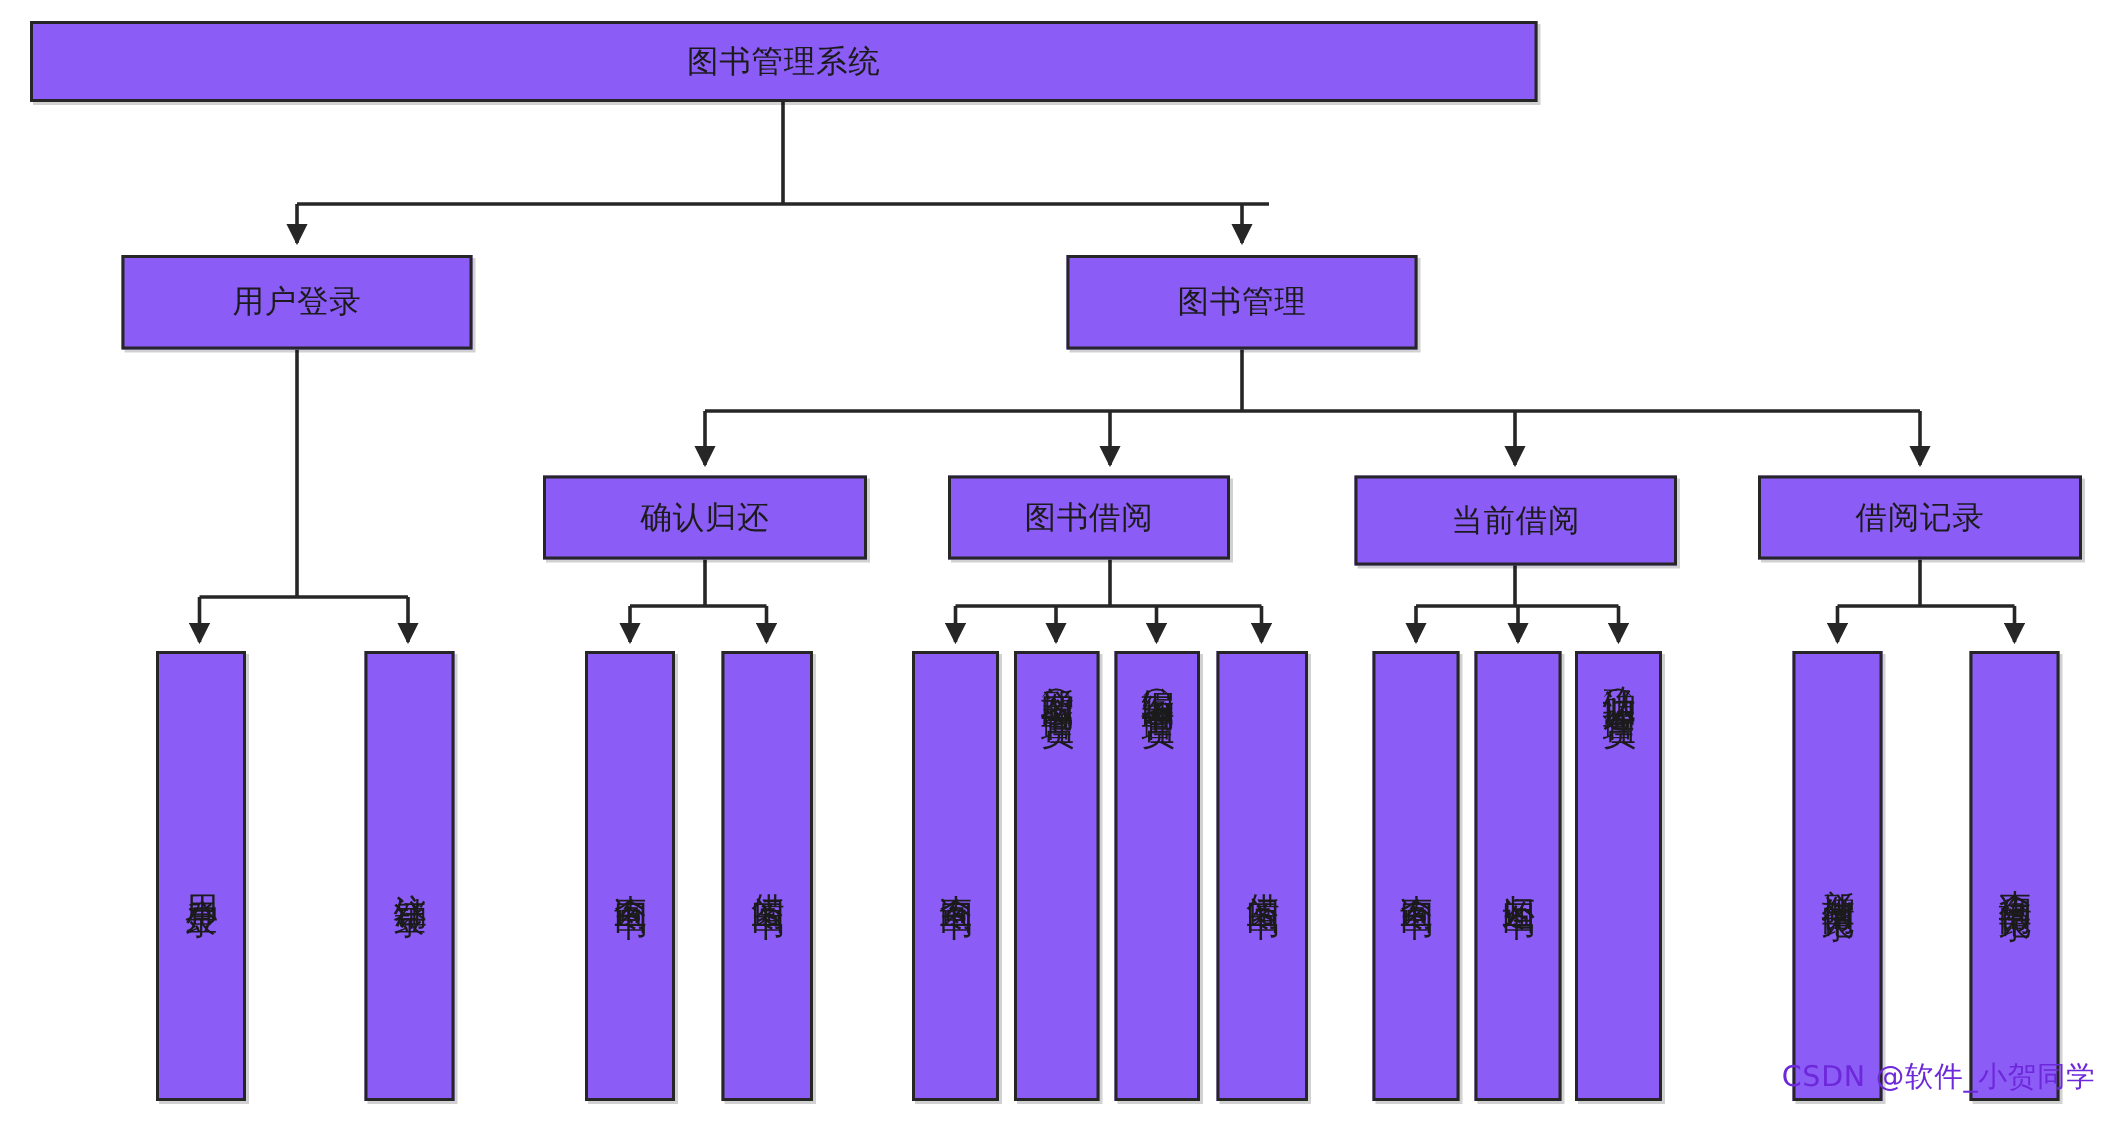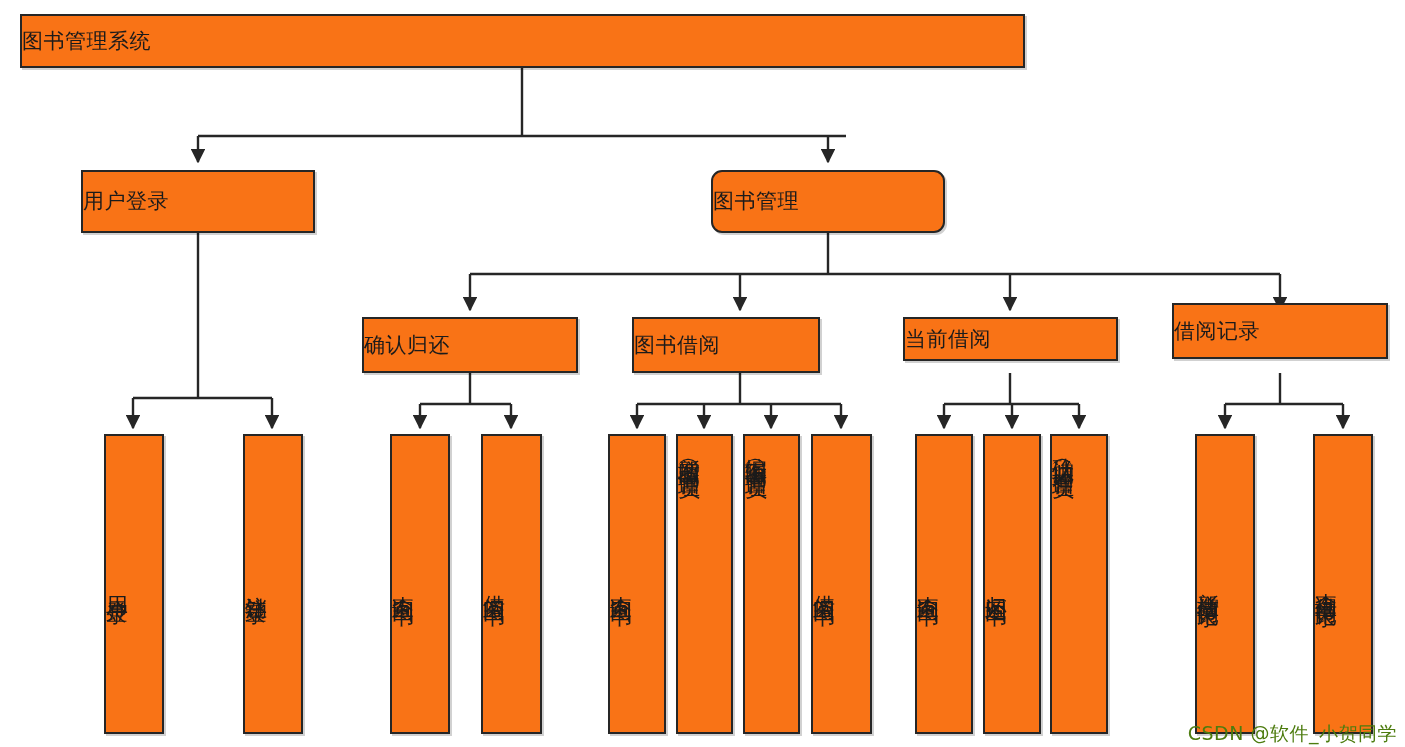--- a/index.html
+++ b/index.html
@@ -3,24 +3,24 @@
 <meta charset="utf-8">
 <style>
   html,body{margin:0;padding:0;background:#ffffff;}
   body{width:1405px;height:747px;font-family:"DejaVu Sans","Liberation Sans",sans-serif;}
   #stage{position:relative;width:1405px;height:747px;overflow:hidden;background:#fff;}
   svg{position:absolute;left:0;top:0;}
   .node{
     position:absolute;
     box-sizing:border-box;
     border:2px solid #262626;
-    background:#f97316;
+    background:#8b5cf6;
     display:flex;
     align-items:center;
-    justify-content:flex-start;
+    justify-content:center;
     box-shadow:2px 2px 0 rgba(0,0,0,0.18);
   }
   .node .lbl{
     color:#1b1b1b;
     font-size:21px;
     line-height:1.15;
     letter-spacing:0.5px;
     white-space:nowrap;
   }
   .node.vert .lbl{
@@ -28,22 +28,22 @@
     text-orientation:upright;
     font-size:22px;
     letter-spacing:3px;
     line-height:1.05;
     white-space:nowrap;
   }
   .node.vert.top-align{align-items:flex-start;padding-top:4px;}
   .watermark{
     position:absolute;
     right:8px;
-    bottom:0;
-    color:#4d7c0f;
+    bottom:16px;
+    color:#6d28d9;
     font-size:19px;
     letter-spacing:0.5px;
     white-space:nowrap;
     pointer-events:none;
   }
 </style>
 </head>
 <body>
 
 <div id="stage">
@@ -98,34 +98,34 @@
     </g>
   </svg>
 
   <div class="node" style="left: 20px; top: 14px; width: 1005px; height: 54px;">
     <span class="lbl">图书管理系统</span>
   </div>
 
   <div class="node" style="left: 81px; top: 170px; width: 234px; height: 63px;">
     <span class="lbl">用户登录</span>
   </div>
-  <div class="node" style="left: 711px; top: 170px; width: 234px; height: 63px; border-radius: 11px;">
+  <div class="node" style="left: 711px; top: 170px; width: 234px; height: 63px;">
     <span class="lbl">图书管理</span>
   </div>
 
   <div class="node" style="left: 362px; top: 317px; width: 216px; height: 56px;">
     <span class="lbl">确认归还</span>
   </div>
   <div class="node" style="left: 632px; top: 317px; width: 188px; height: 56px;">
     <span class="lbl">图书借阅</span>
   </div>
-  <div class="node" style="left: 903px; top: 317px; width: 215px; height: 44px;">
+  <div class="node" style="left: 903px; top: 317px; width: 215px; height: 60px;">
     <span class="lbl">当前借阅</span>
   </div>
-  <div class="node" style="left: 1172px; top: 303px; width: 216px; height: 56px;">
+  <div class="node" style="left: 1172px; top: 317px; width: 216px; height: 56px;">
     <span class="lbl">借阅记录</span>
   </div>
 
   <div class="node vert" style="left: 104px; top: 434px; width: 60px; height: 300px;">
     <span class="lbl">用户登录</span>
   </div>
   <div class="node vert" style="left: 243px; top: 434px; width: 60px; height: 300px;">
     <span class="lbl">注销登录</span>
   </div>
   <div class="node vert" style="left: 390px; top: 434px; width: 60px; height: 300px;">

